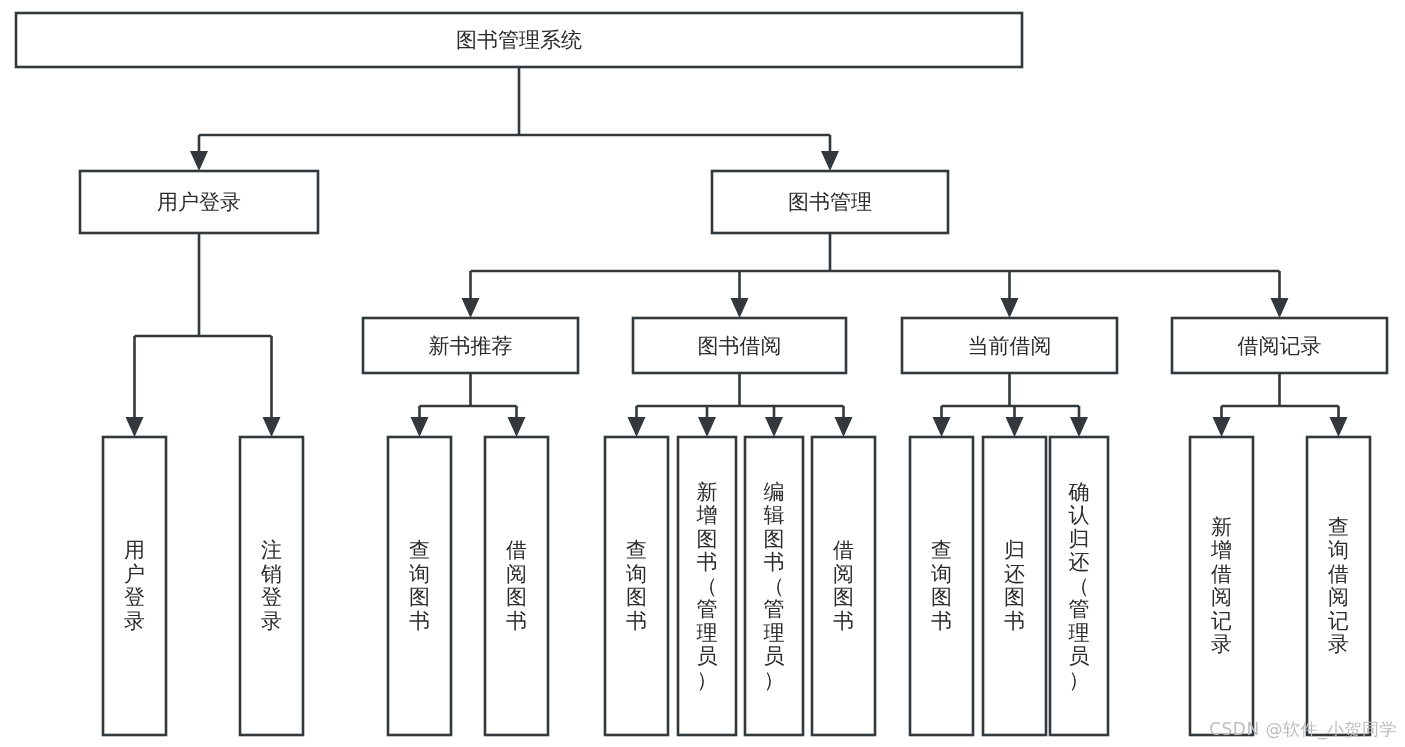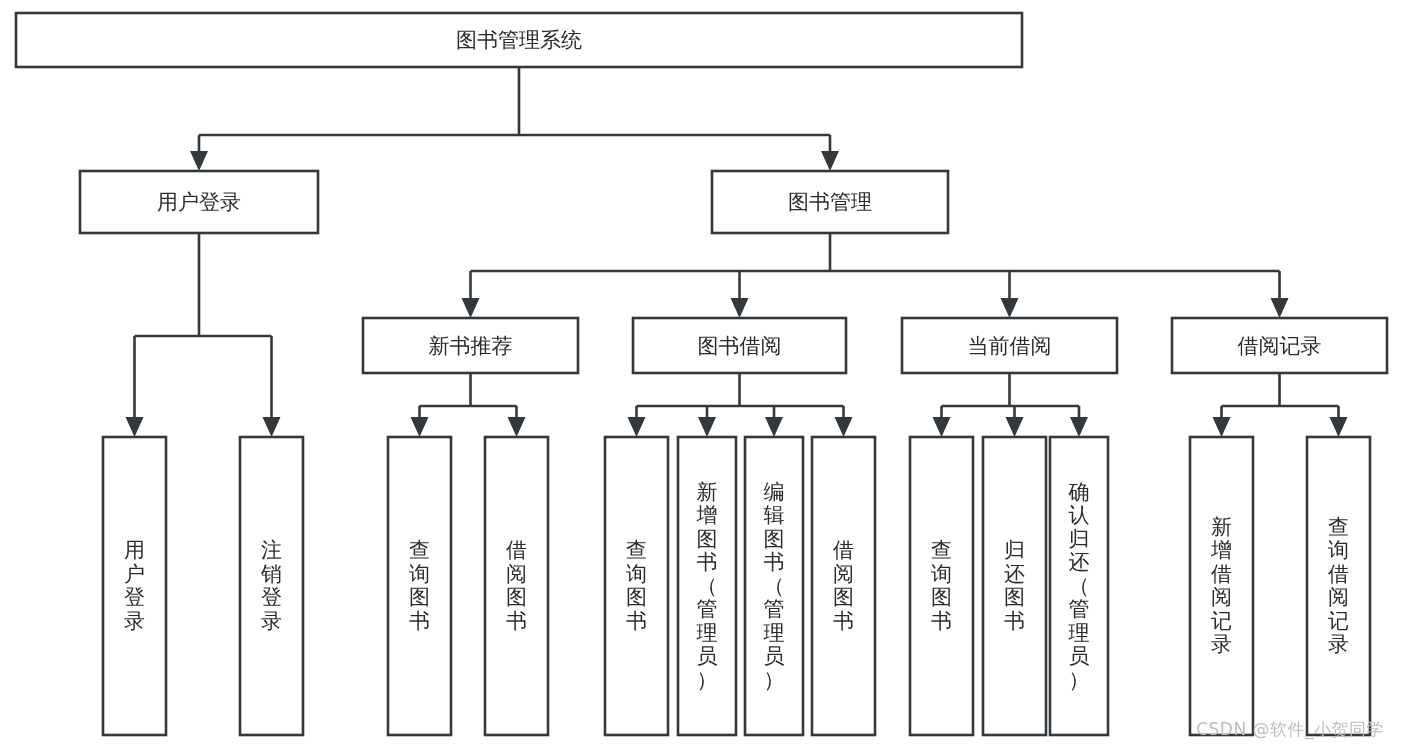--- a/index.html
+++ b/index.html
@@ -50,21 +50,21 @@
     dominant-baseline: middle;
   }
   .node-label-v {
     fill: #2b2b2b;
     font-family: "DejaVu Sans", "Liberation Sans", sans-serif;
     font-size: 21px;
     text-anchor: middle;
   }
   .watermark {
     position: absolute;
-    right: 21px;
+    right: 8px;
     bottom: 6px;
     font-family: "DejaVu Sans", "Liberation Sans", sans-serif;
     font-size: 17px;
     color: #bdbdbd;
     letter-spacing: 0.5px;
     white-space: nowrap;
     pointer-events: none;
   }
 </style>
 </head>

